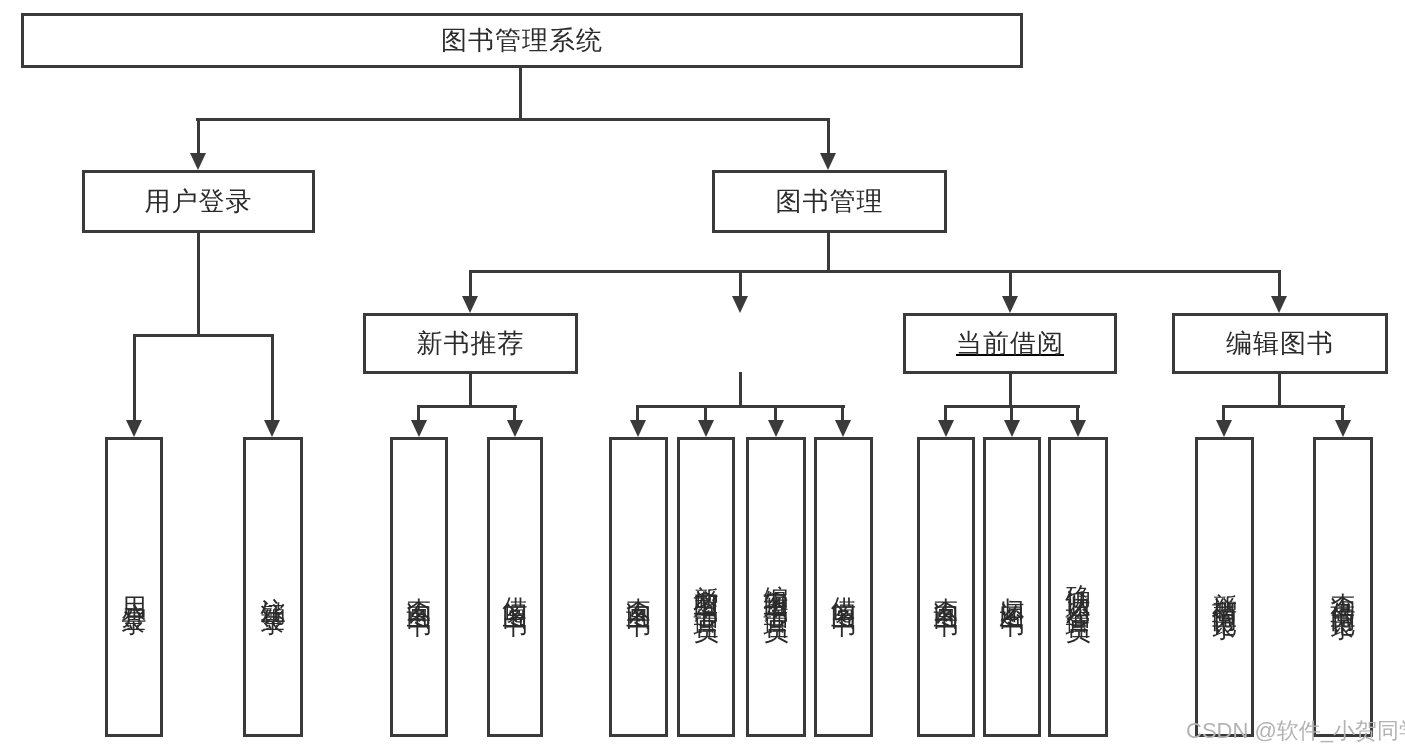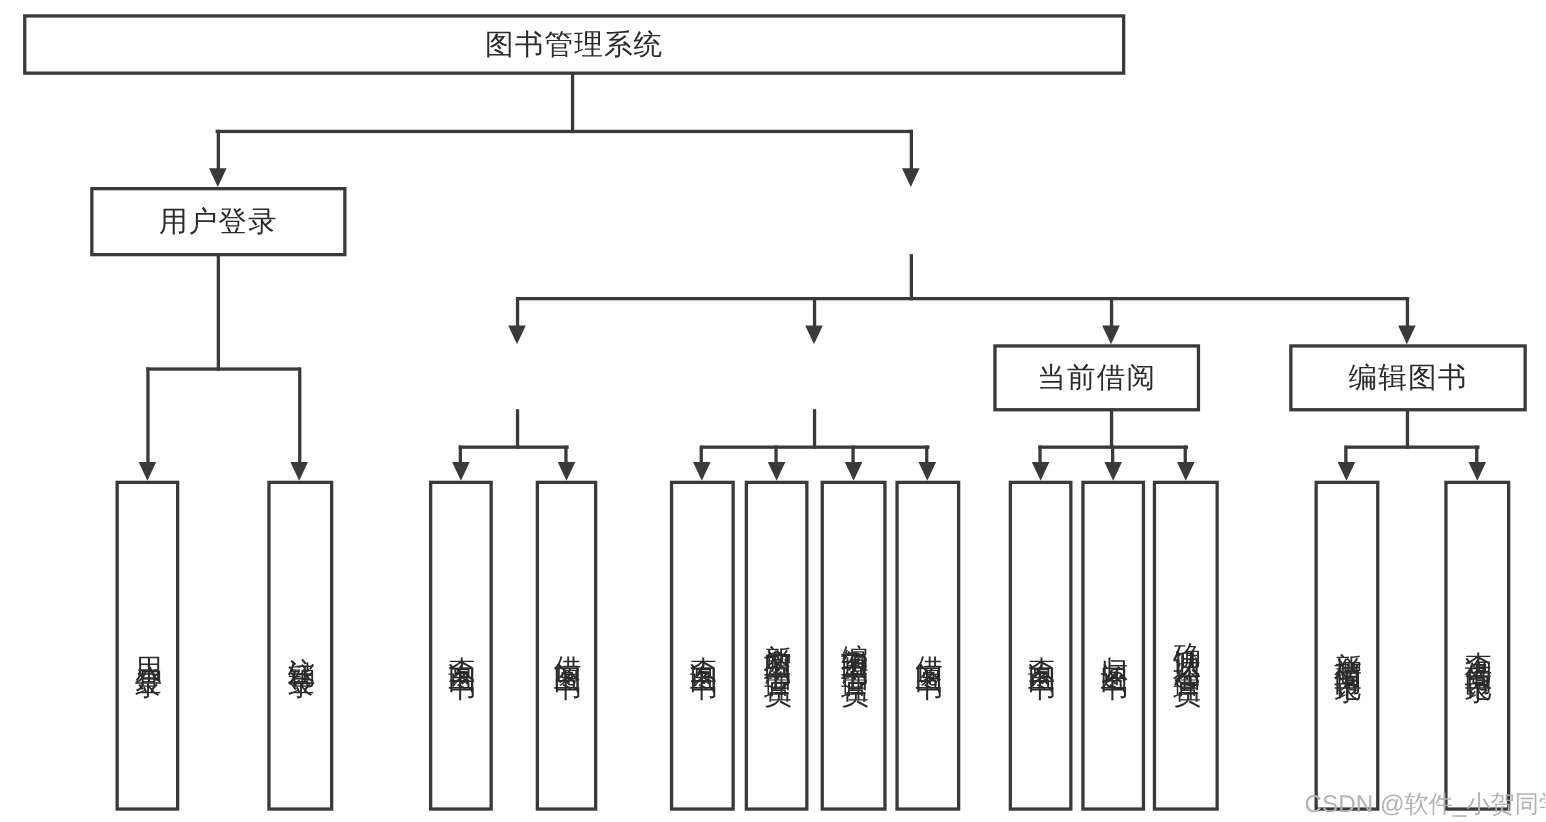--- a/index.html
+++ b/index.html
@@ -66,40 +66,46 @@
   <div class="vline" style="left:519px; top:66px; height:55px;"></div>
   <div class="hline" style="left:196px; top:118px; width:634px;"></div>
   <div class="vline" style="left:197px; top:118px; height:36px;"></div>
   <div class="arrowhead" style="left:190px; top:153px;"></div>
   <div class="vline" style="left:827px; top:118px; height:36px;"></div>
   <div class="arrowhead" style="left:820px; top:153px;"></div>
 
   <div class="box" style="left:82px; top:170px; width:233px; height:63px;">
     <span class="lbl">用户登录</span>
   </div>
+  <div class="box" style="left:712px; top:170px; width:235px; height:63px;">
+    <span class="lbl">图书管理</span>
+  </div>
 
   <div class="vline" style="left:197px; top:231px; height:106px;"></div>
   <div class="hline" style="left:133px; top:334px; width:140px;"></div>
   <div class="vline" style="left:133px; top:334px; height:88px;"></div>
   <div class="arrowhead" style="left:126px; top:420px;"></div>
   <div class="vline" style="left:271px; top:334px; height:88px;"></div>
   <div class="arrowhead" style="left:264px; top:420px;"></div>
 
   <div class="vline" style="left:827px; top:231px; height:42px;"></div>
   <div class="hline" style="left:469px; top:270px; width:812px;"></div>
   <div class="vline" style="left:469px; top:270px; height:28px;"></div>
   <div class="arrowhead" style="left:462px; top:296px;"></div>
   <div class="vline" style="left:739px; top:270px; height:28px;"></div>
   <div class="arrowhead" style="left:732px; top:296px;"></div>
   <div class="vline" style="left:1009px; top:270px; height:28px;"></div>
   <div class="arrowhead" style="left:1002px; top:296px;"></div>
   <div class="vline" style="left:1278px; top:270px; height:28px;"></div>
   <div class="arrowhead" style="left:1271px; top:296px;"></div>
 
-  <div class="box" style="left:903px; top:313px; width:188px; height:61px;">
+  <div class="box" style="left:363px; top:313px; width:215px; height:61px;">
+    <span class="lbl">新书推荐</span>
+  </div>
+  <div class="box" style="left:903px; top:313px; width:214px; height:61px;text-decoration:underline;">
     <span class="lbl">当前借阅</span>
   </div>
   <div class="box" style="left:1172px; top:313px; width:216px; height:61px;">
     <span class="lbl">编辑图书</span>
   </div>
 
   <div class="vline" style="left:469px; top:372px; height:36px;"></div>
   <div class="hline" style="left:417px; top:405px; width:100px;"></div>
   <div class="vline" style="left:417px; top:405px; height:17px;"></div>
   <div class="arrowhead" style="left:411px; top:420px;"></div>

